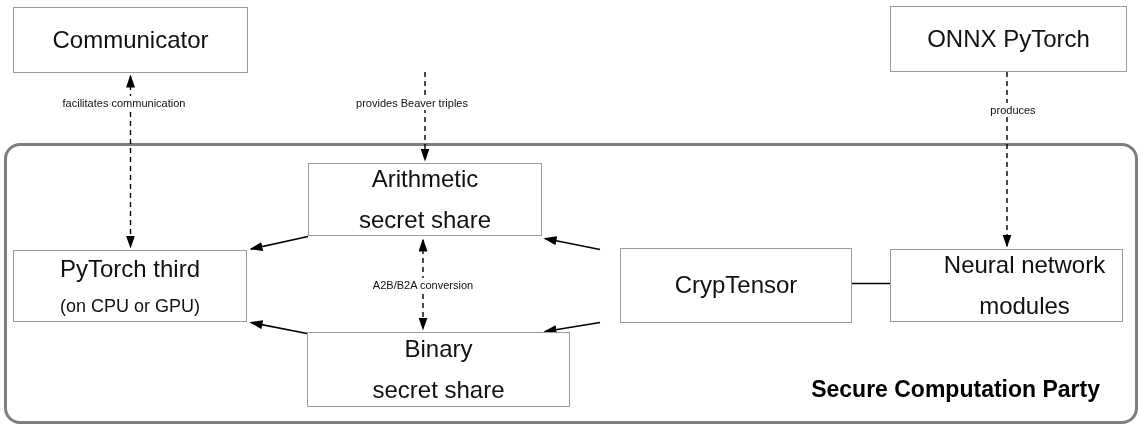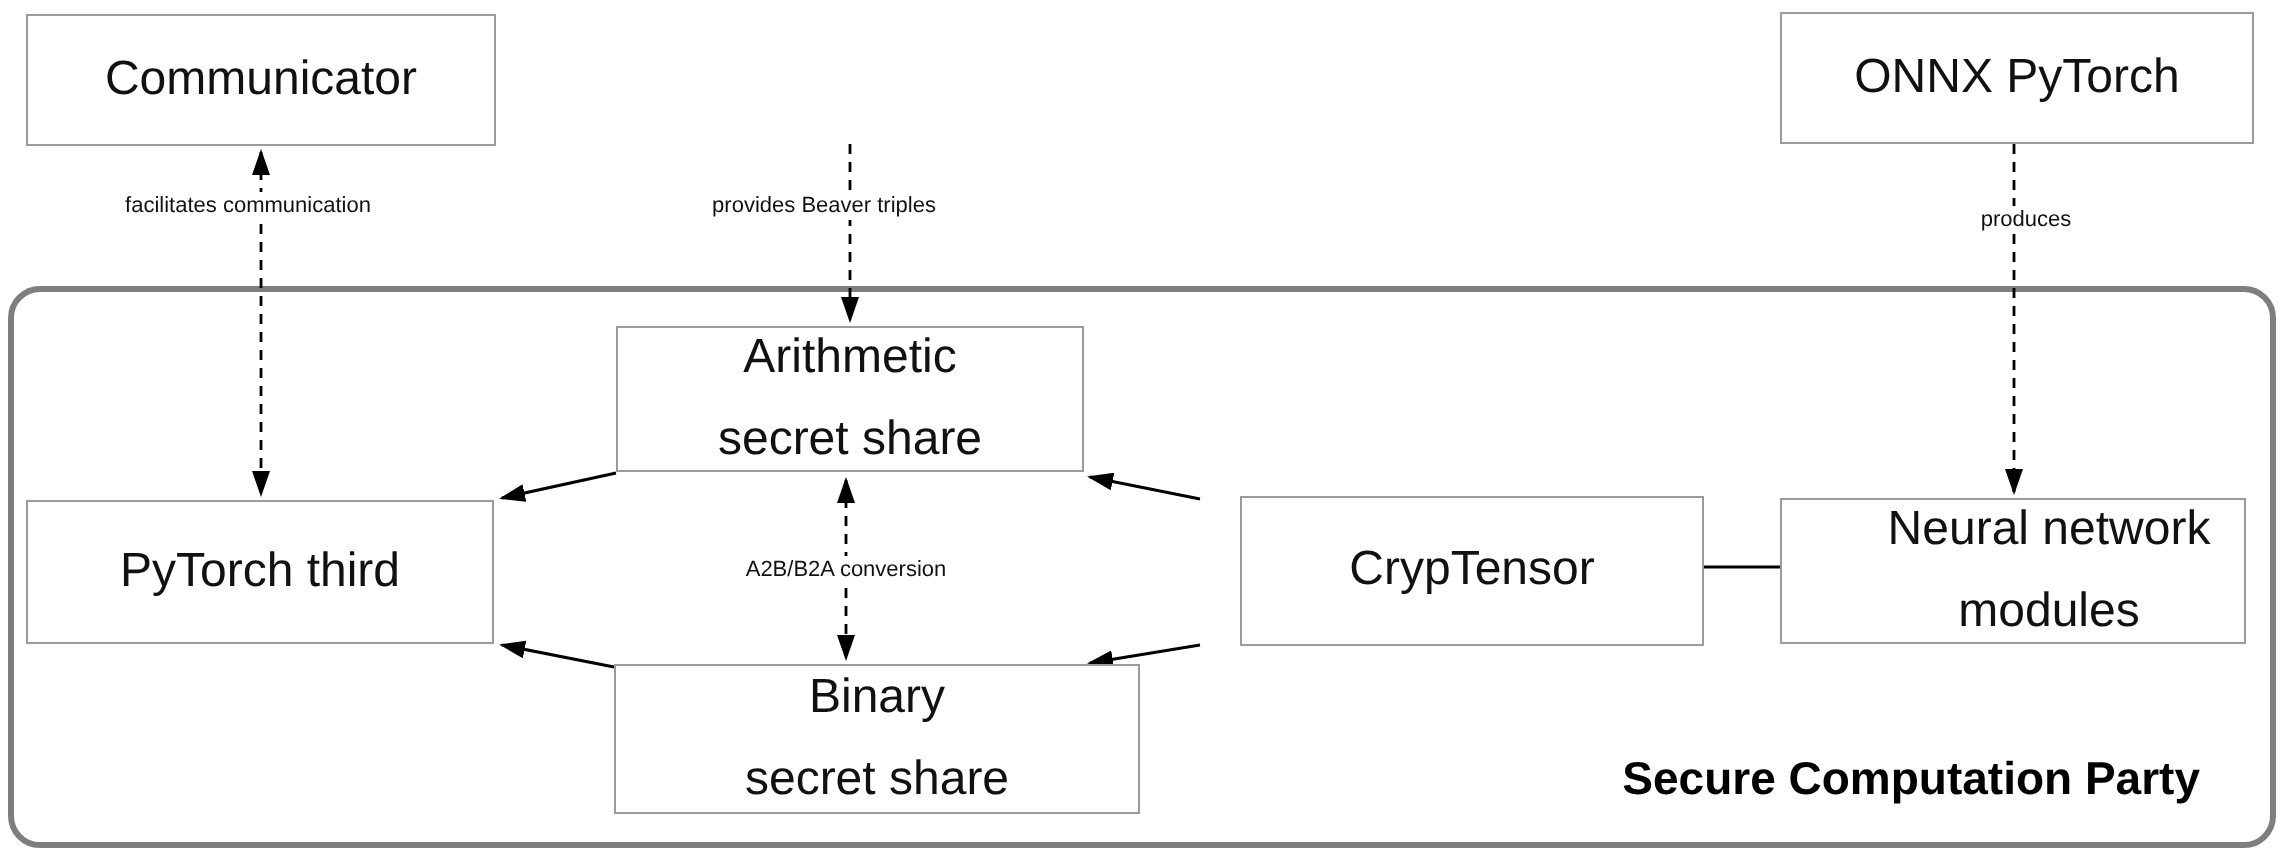--- a/index.html
+++ b/index.html
@@ -69,20 +69,21 @@
   <div class="node" id="n-onnx">
     <span class="main">ONNX PyTorch</span>
   </div>
 
   <div class="node" id="n-arithmetic">
     <span class="main">Arithmetic</span>
     <span class="main">secret share</span>
   </div>
   <div class="node" id="n-pytorch">
     <span class="main">PyTorch third</span>
+    <span class="sub">(on CPU or GPU)</span>
   </div>
   <div class="node" id="n-cryptensor">
     <span class="main">CrypTensor</span>
   </div>
   <div class="node" id="n-neural">
     <span class="main">Neural network</span>
     <span class="main">modules</span>
   </div>
   <div class="node" id="n-binary">
     <span class="main">Binary</span>

